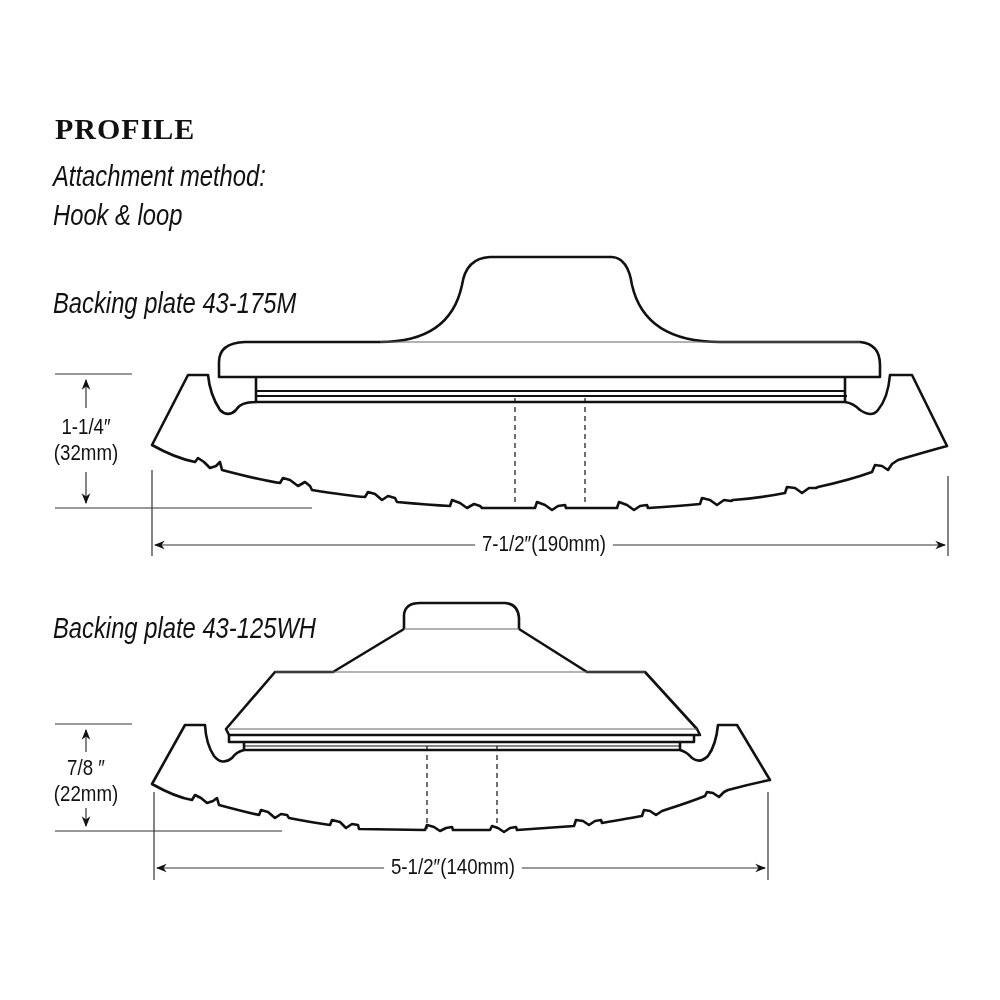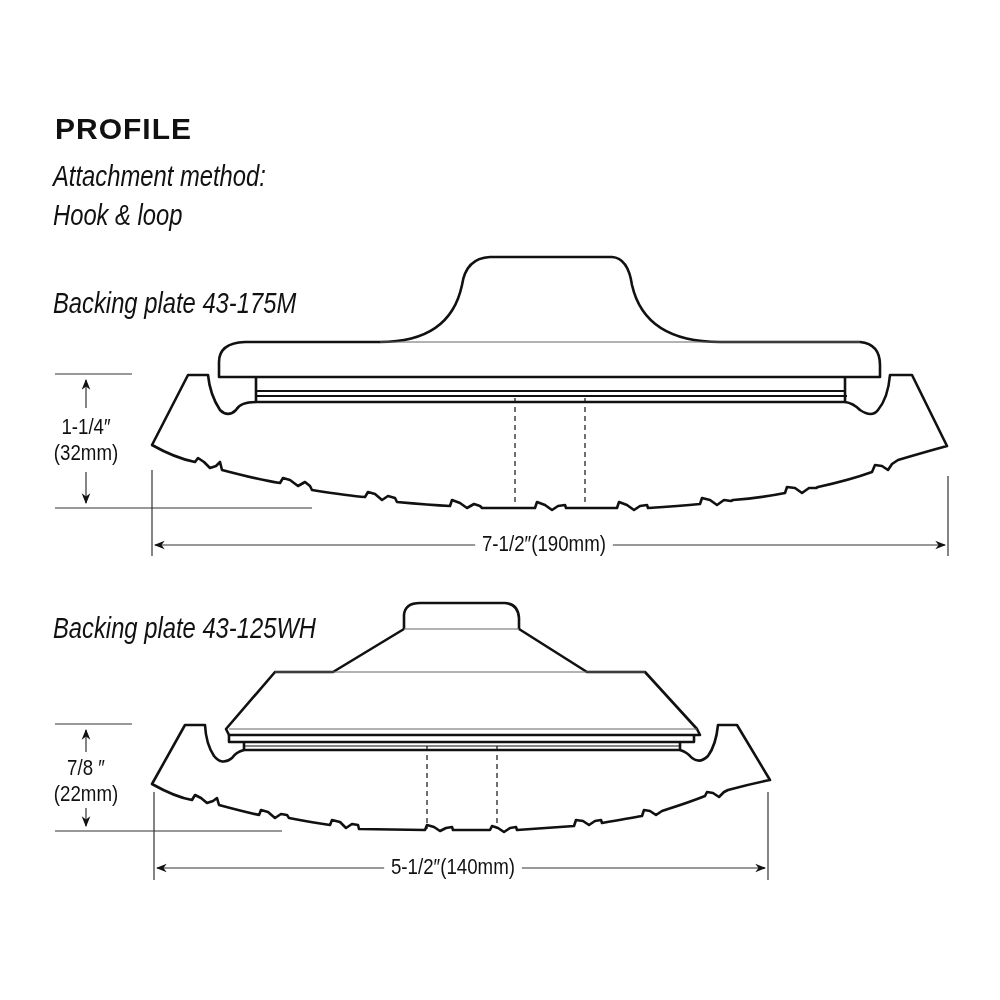--- a/index.html
+++ b/index.html
@@ -1,17 +1,17 @@
 <!DOCTYPE html>
 <html><head>
 <meta charset="utf-8">
 <style>
   html, body { margin:0; padding:0; background:#ffffff; }
   body { width:1000px; height:1000px; position:relative; overflow:hidden; font-family:"Liberation Sans", sans-serif; color:#111; }
-  .title { position:absolute; left:55px; top:112px; font-family:Liberation Sans, sans-serif; font-weight:bold; font-size:30px; letter-spacing:1px; color:#111; }
+  .title { position:absolute; left:55px; top:112px; font-family:Liberation Serif, serif; font-weight:bold; font-size:30px; letter-spacing:1px; color:#111; }
   .sub { position:absolute; left:53px; font-style:italic; font-size:29px; font-family:"Liberation Sans", sans-serif; color:#111; transform:scaleX(0.82); transform-origin:left top; }
   .plate-label { position:absolute; left:53px; font-style:italic; font-size:29px; color:#111; transform:scaleX(0.82); transform-origin:left top; }
   .dim-v { position:absolute; font-size:22px; text-align:center; line-height:26px; background:#fff; transform:scaleX(0.85); transform-origin:center top; }
   .dim-h { position:absolute; font-size:22px; background:#fff; padding:0 8px; transform:scaleX(0.85); transform-origin:center top; }
   svg { position:absolute; left:0; top:0; }
 </style>
 </head>
 <body>
 
 <svg width="1000" height="1000" viewBox="0 0 1000 1000">

